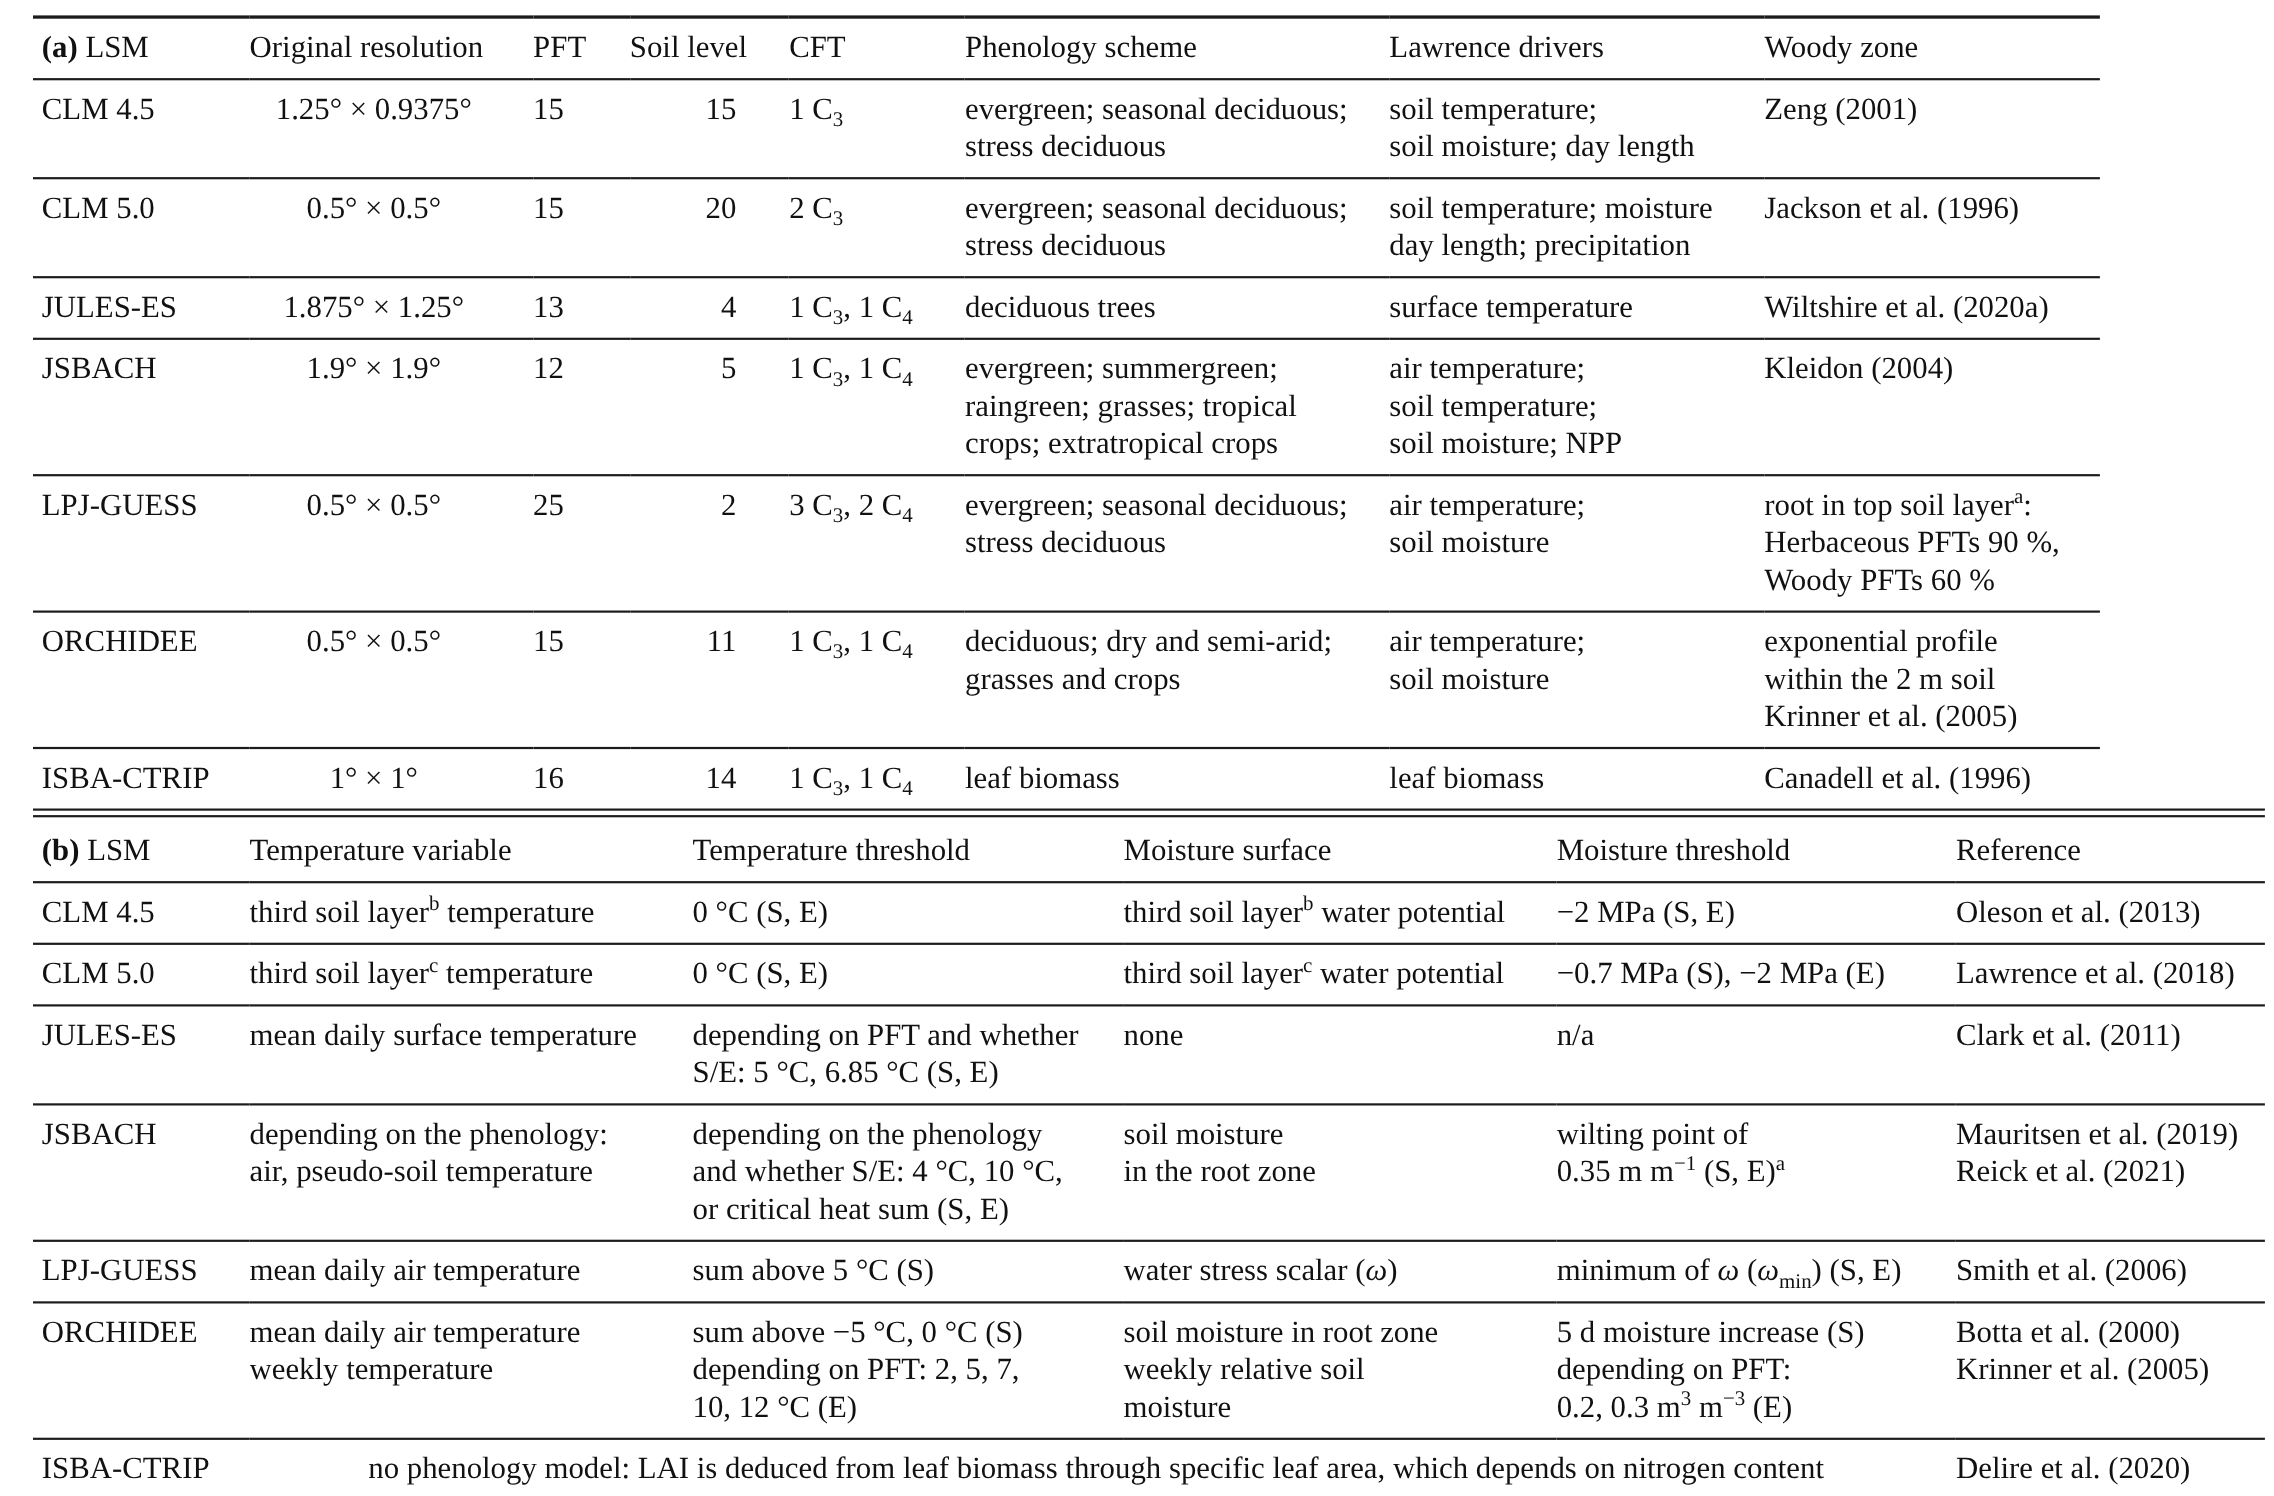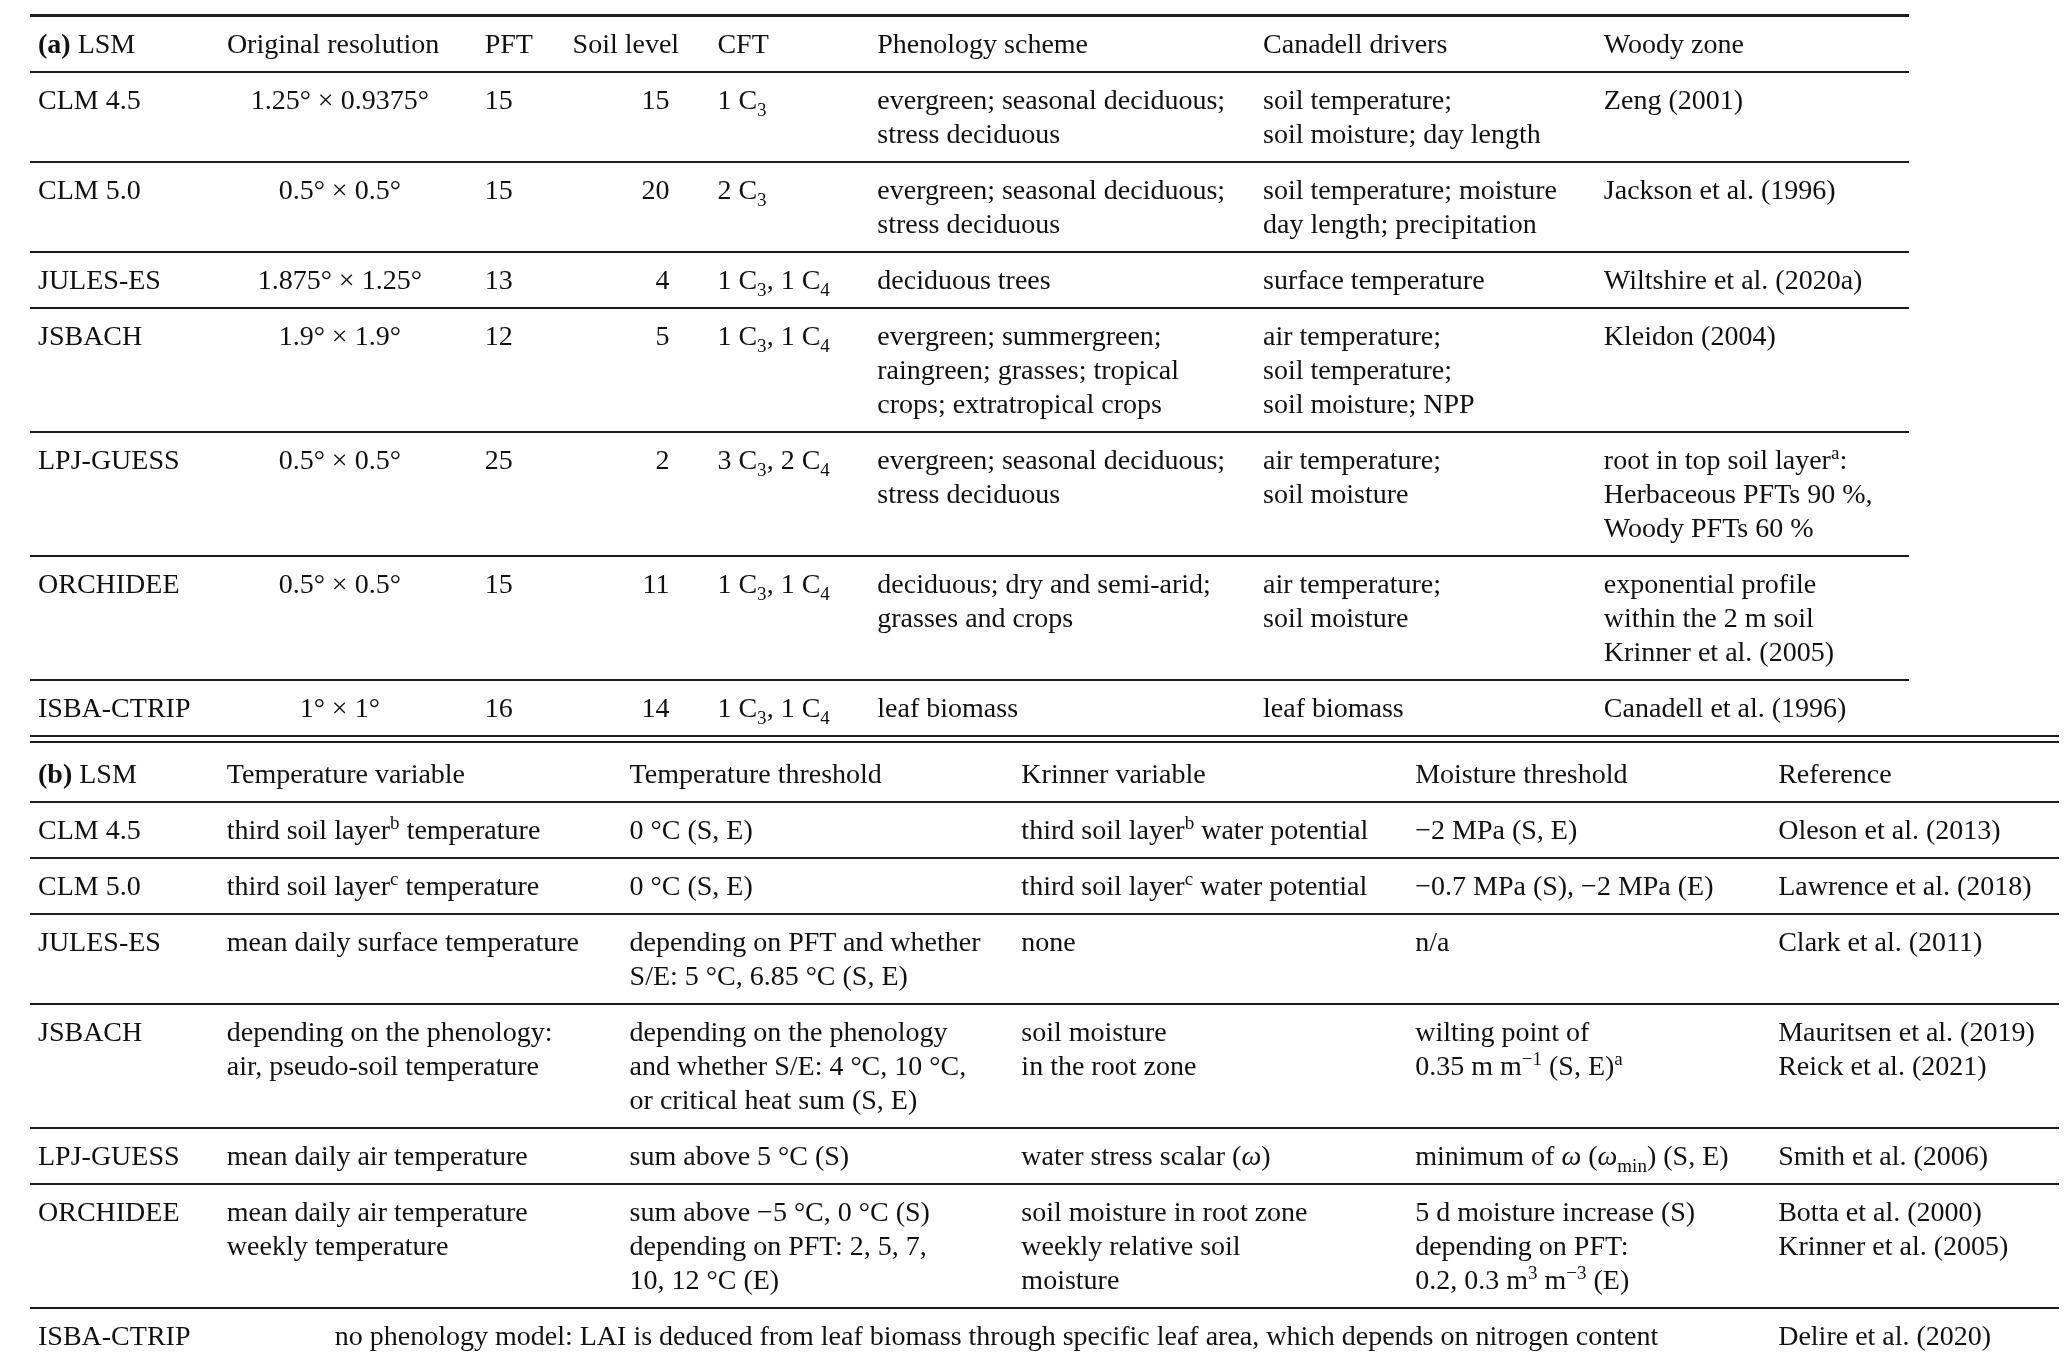--- a/index.html
+++ b/index.html
@@ -80,21 +80,21 @@
       <col style="width:16.23%">
     </colgroup>
     <thead>
       <tr>
           <th class="c0"><b class="sec">(a)</b> LSM</th>
           <th class="c1">Original resolution</th>
           <th class="c2">PFT</th>
           <th class="c3">Soil level</th>
           <th class="c4">CFT</th>
           <th class="c5">Phenology scheme</th>
-          <th class="c6">Canadell drivers</th>
+          <th class="c6">Lawrence drivers</th>
           <th class="c7">Woody zone</th>
         </tr>
     </thead>
     <tbody>
         <tr>
           <td class="c0">CLM 4.5</td>
           <td class="c1">1.25° × 0.9375°</td>
           <td class="c2">15</td>
           <td class="c3">15</td>
           <td class="c4">1 C<sub>3</sub></td>
@@ -174,21 +174,21 @@
       <col style="width:19.31%">
       <col style="width:19.41%">
       <col style="width:17.89%">
       <col style="width:13.84%">
     </colgroup>
     <thead>
       <tr>
           <th class="c0"><b class="sec">(b)</b> LSM</th>
           <th class="c1">Temperature variable</th>
           <th class="c2">Temperature threshold</th>
-          <th class="c3">Krinner variable</th>
+          <th class="c3">Moisture surface</th>
           <th class="c4">Moisture threshold</th>
           <th class="c5">Reference</th>
         </tr>
     </thead>
     <tbody>
         <tr>
           <td class="c0">CLM 4.5</td>
           <td class="c1">third soil layer<sup>b</sup> temperature</td>
           <td class="c2">0 °C (S, E)</td>
           <td class="c3">third soil layer<sup>b</sup> water potential</td>

